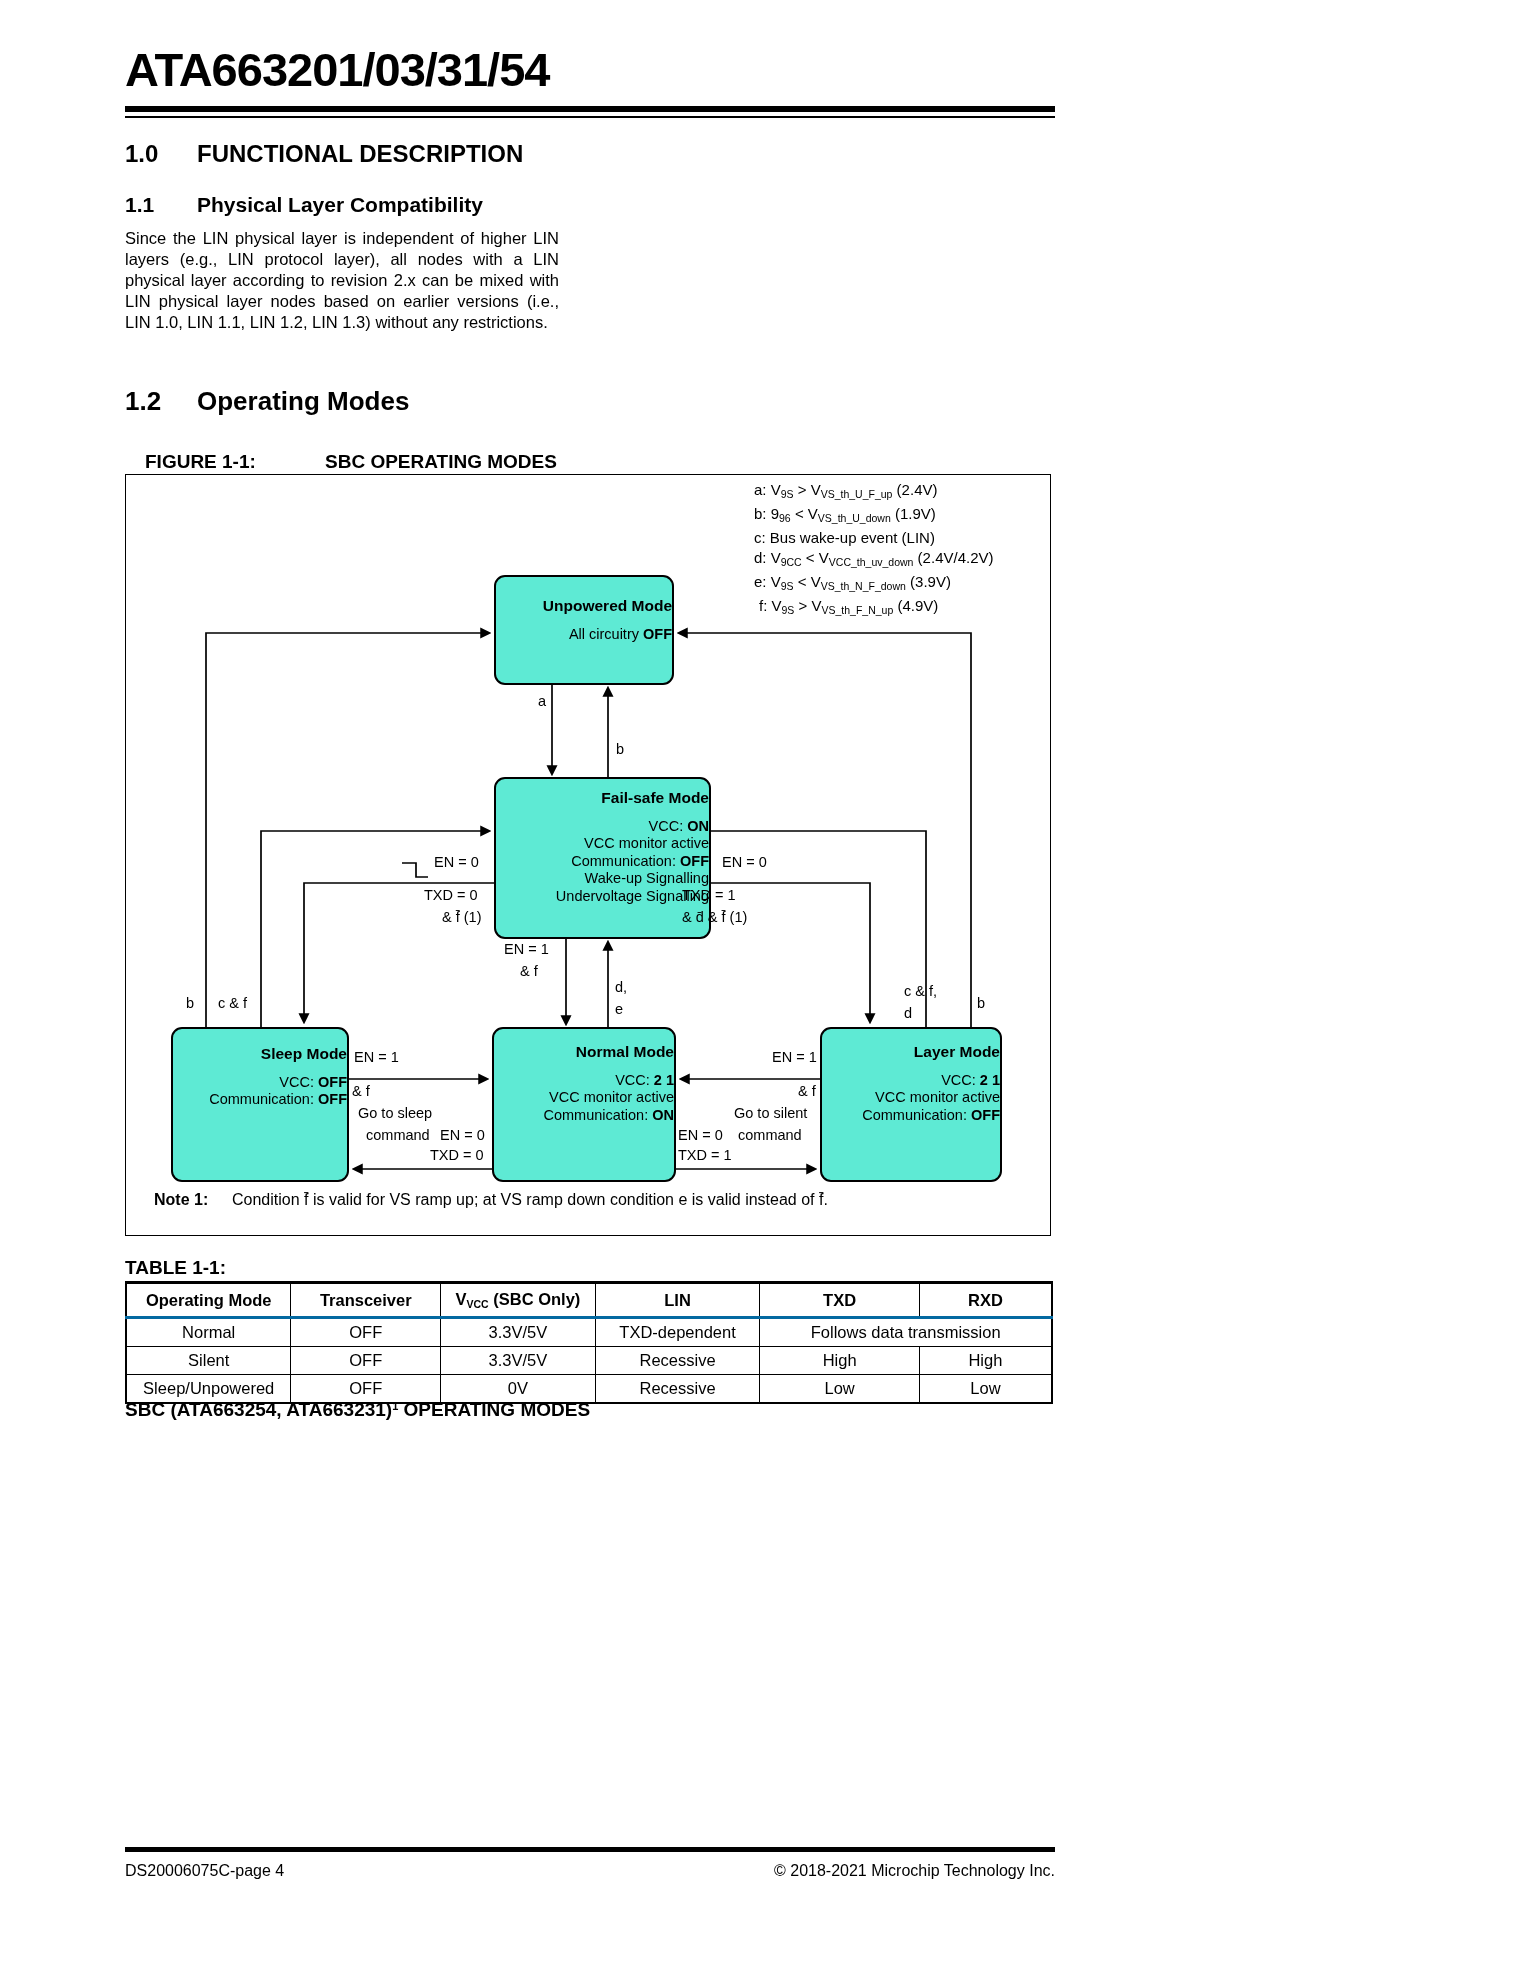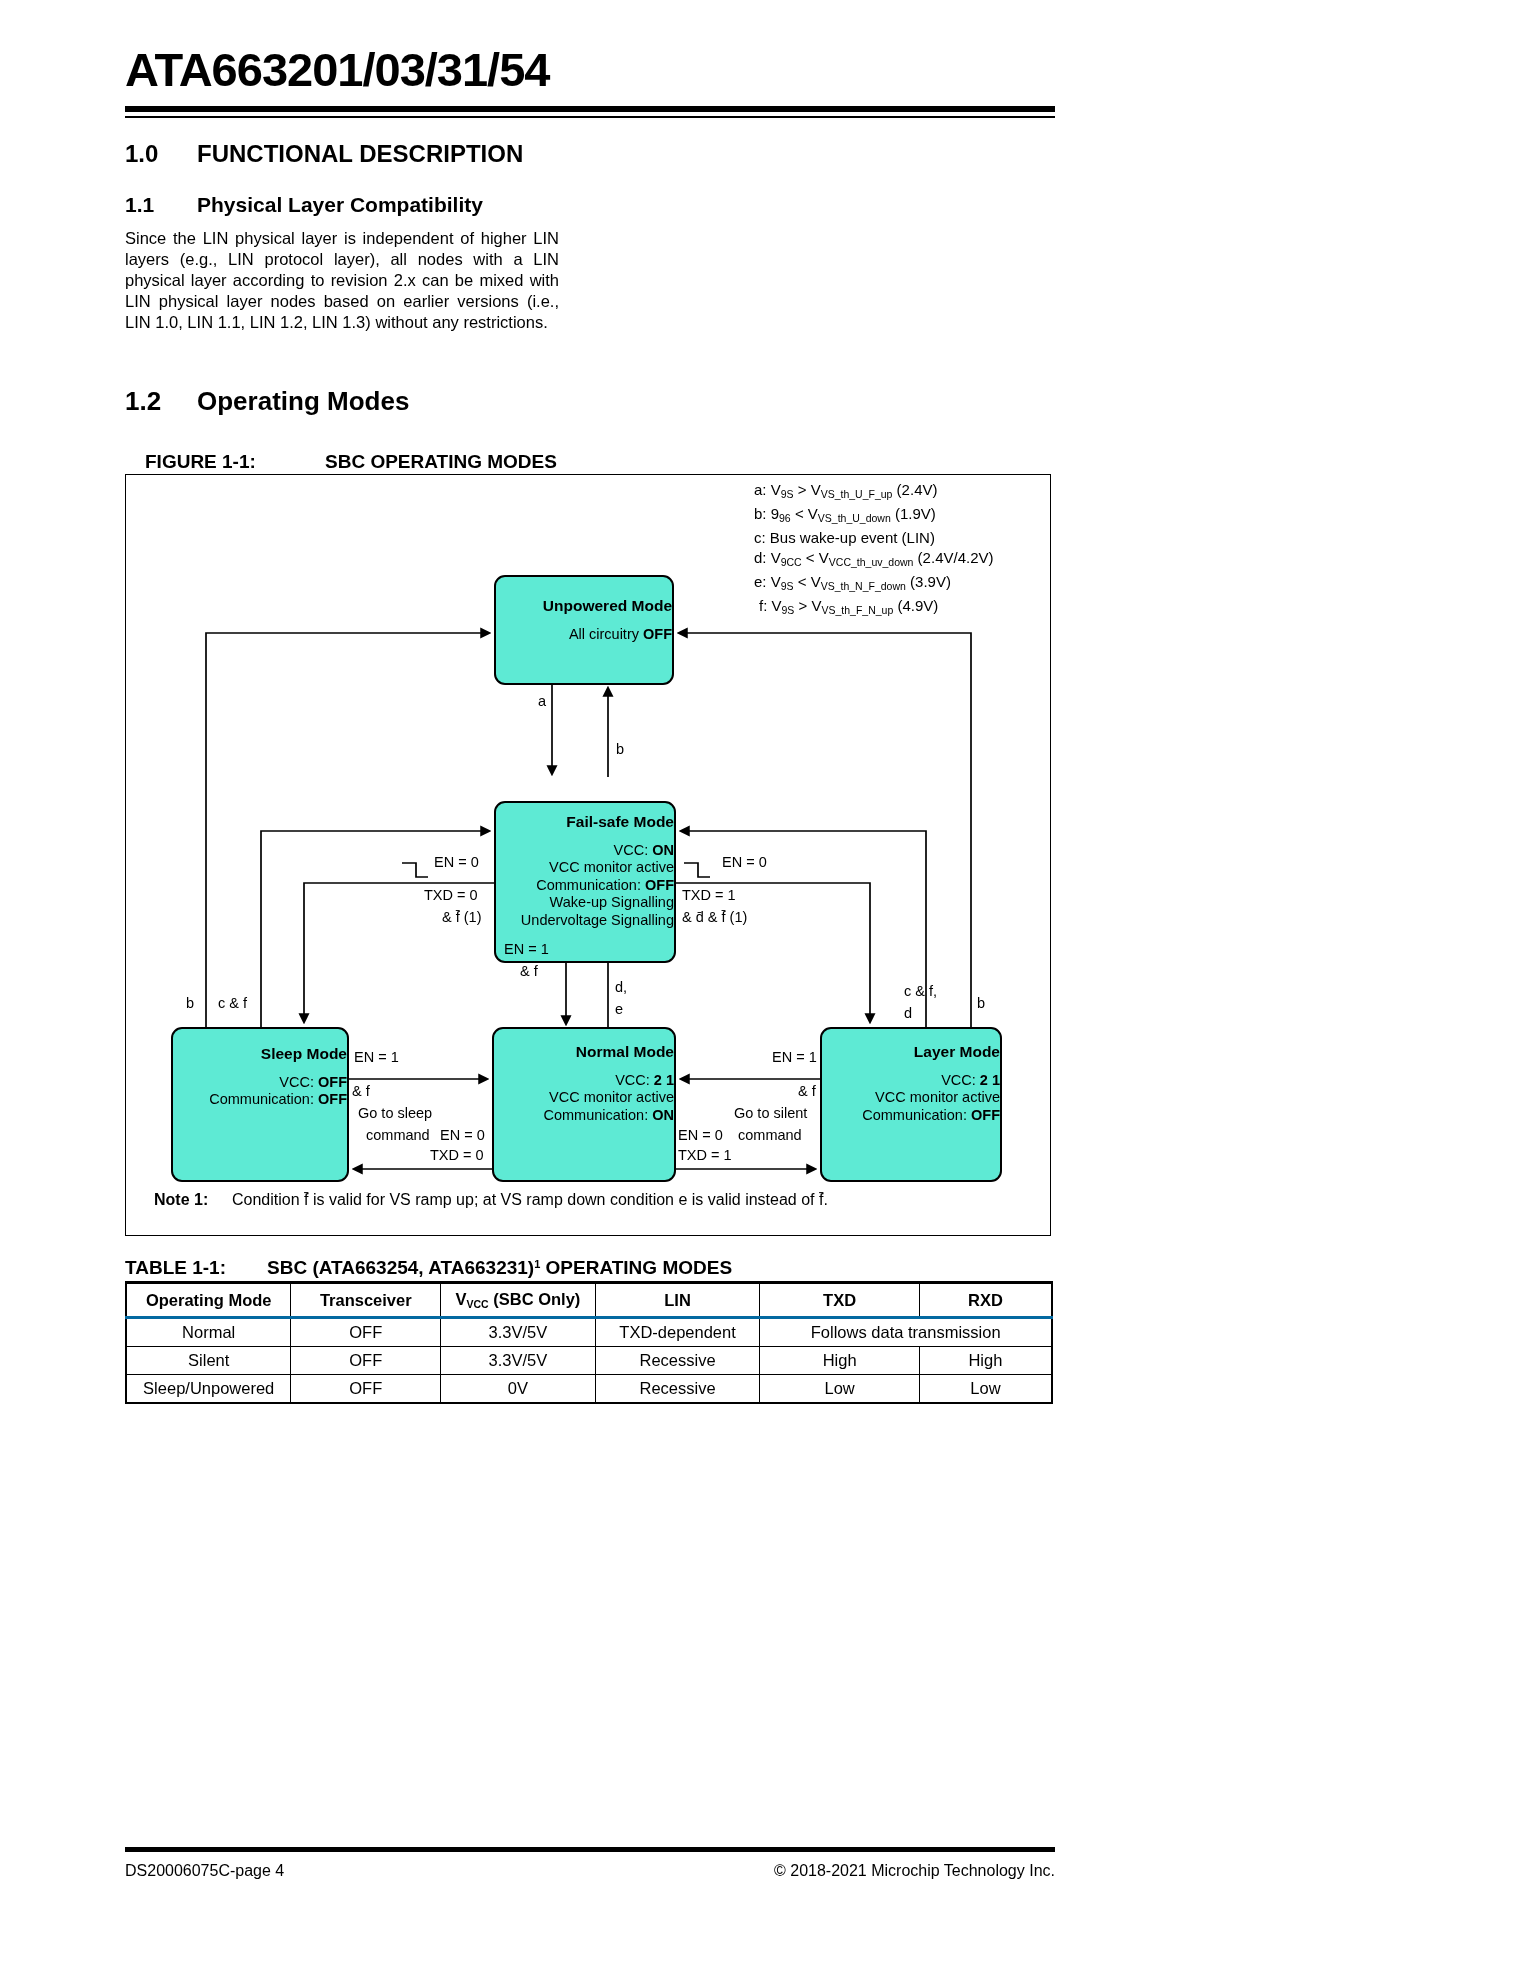--- a/index.html
+++ b/index.html
@@ -16,21 +16,21 @@
   .sec .num { width:72px; flex:0 0 72px; }
   #sec10 { left:125px; top:140px; font-size:24px; }
   #sec11 { left:125px; top:193px; font-size:21px; }
   #sec12 { left:125px; top:386px; font-size:26px; }
 
   .body-text { position:absolute; left:125px; top:228px; width:434px; font-size:16.5px; line-height:21px; text-align:justify; }
 
   .caption { position:absolute; display:flex; font-weight:bold; font-size:19px; }
   #figcap { left:125px; top:451px;margin-left:20px; }
   #figcap .cap-label { width:180px; flex:0 0 180px; }
-  #tabcap { left:125px; top:1257px; }
+  #tabcap { left:125px; top:1257px;flex-direction:column; }
   #tabcap .cap-label { width:142px; flex:0 0 142px; }
   .sup { font-size:11px; vertical-align:6px; }
 
   .figbox { position:absolute; left:125px; top:474px; width:926px; height:762px; border:1.5px solid #000; background:#fff; }
 
   .legend { position:absolute; left:628px; top:5px; font-size:15px; line-height:20px; white-space:nowrap; }
   .legend .row-f { padding-left:5px; }
   .sub { font-size:10.5px; vertical-align:-3px; letter-spacing:0; }
 
   .wires { position:absolute; left:0; top:0; width:926px; height:762px; }
@@ -120,21 +120,21 @@
         <path d="M276,388 H290 V402 H302"></path>
         <path d="M558,388 H572 V402 H584"></path>
       </g>
     </svg>
 
     <div class="mode-box" style="left:368px;top:100px;width:180px;height:110px;padding-top:20px;">
       <div class="mode-title">Unpowered Mode</div>
       <div><span>All circuitry </span><b>OFF</b></div>
     </div>
 
-    <div class="mode-box" style="left:368px;top:302px;width:182px;height:162px;padding-top:10px;margin-top:24px;">
+    <div class="mode-box" style="left:368px;top:302px;width:217px;height:162px;padding-top:10px;">
       <div class="mode-title">Fail-safe Mode</div>
       <div><span>VCC: </span><b>ON</b></div>
       <div>VCC monitor active</div>
       <div><span>Communication: </span><b>OFF</b></div>
       <div>Wake-up Signalling</div>
       <div>Undervoltage Signalling</div>
     </div>
 
     <div class="mode-box" style="left:45px;top:552px;width:178px;height:155px;padding-top:16px;">
       <div class="mode-title">Sleep Mode</div>

